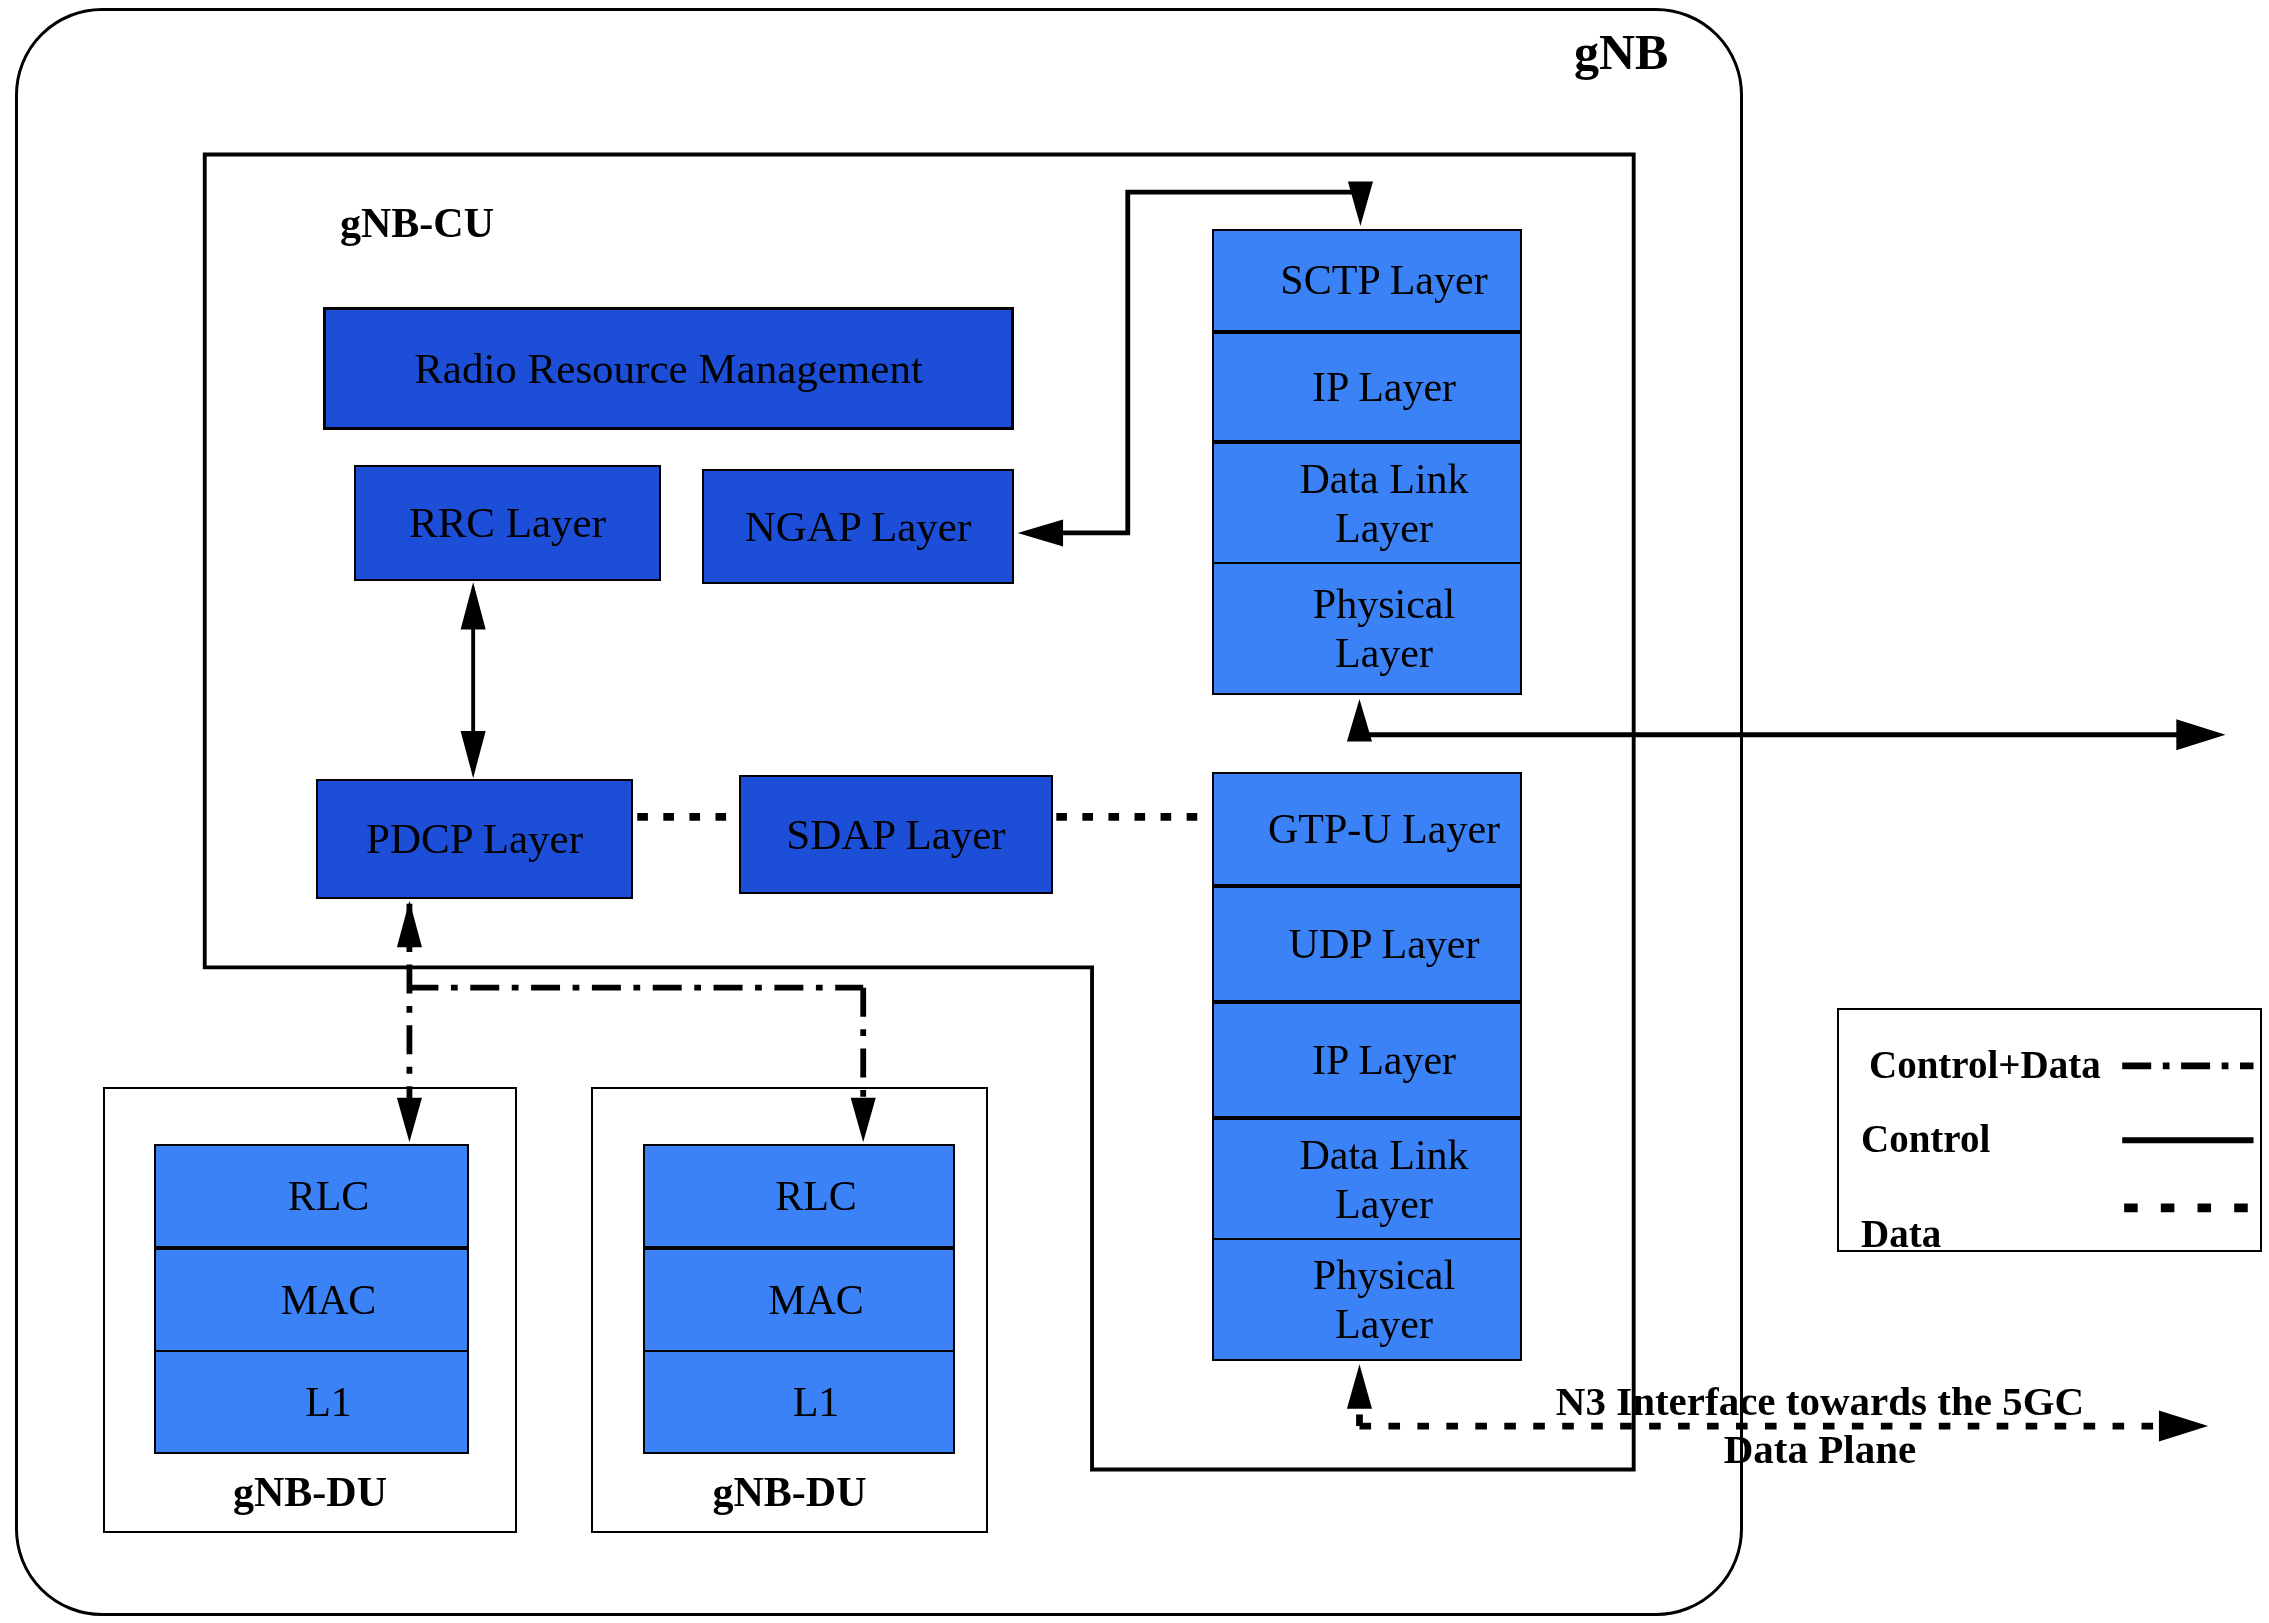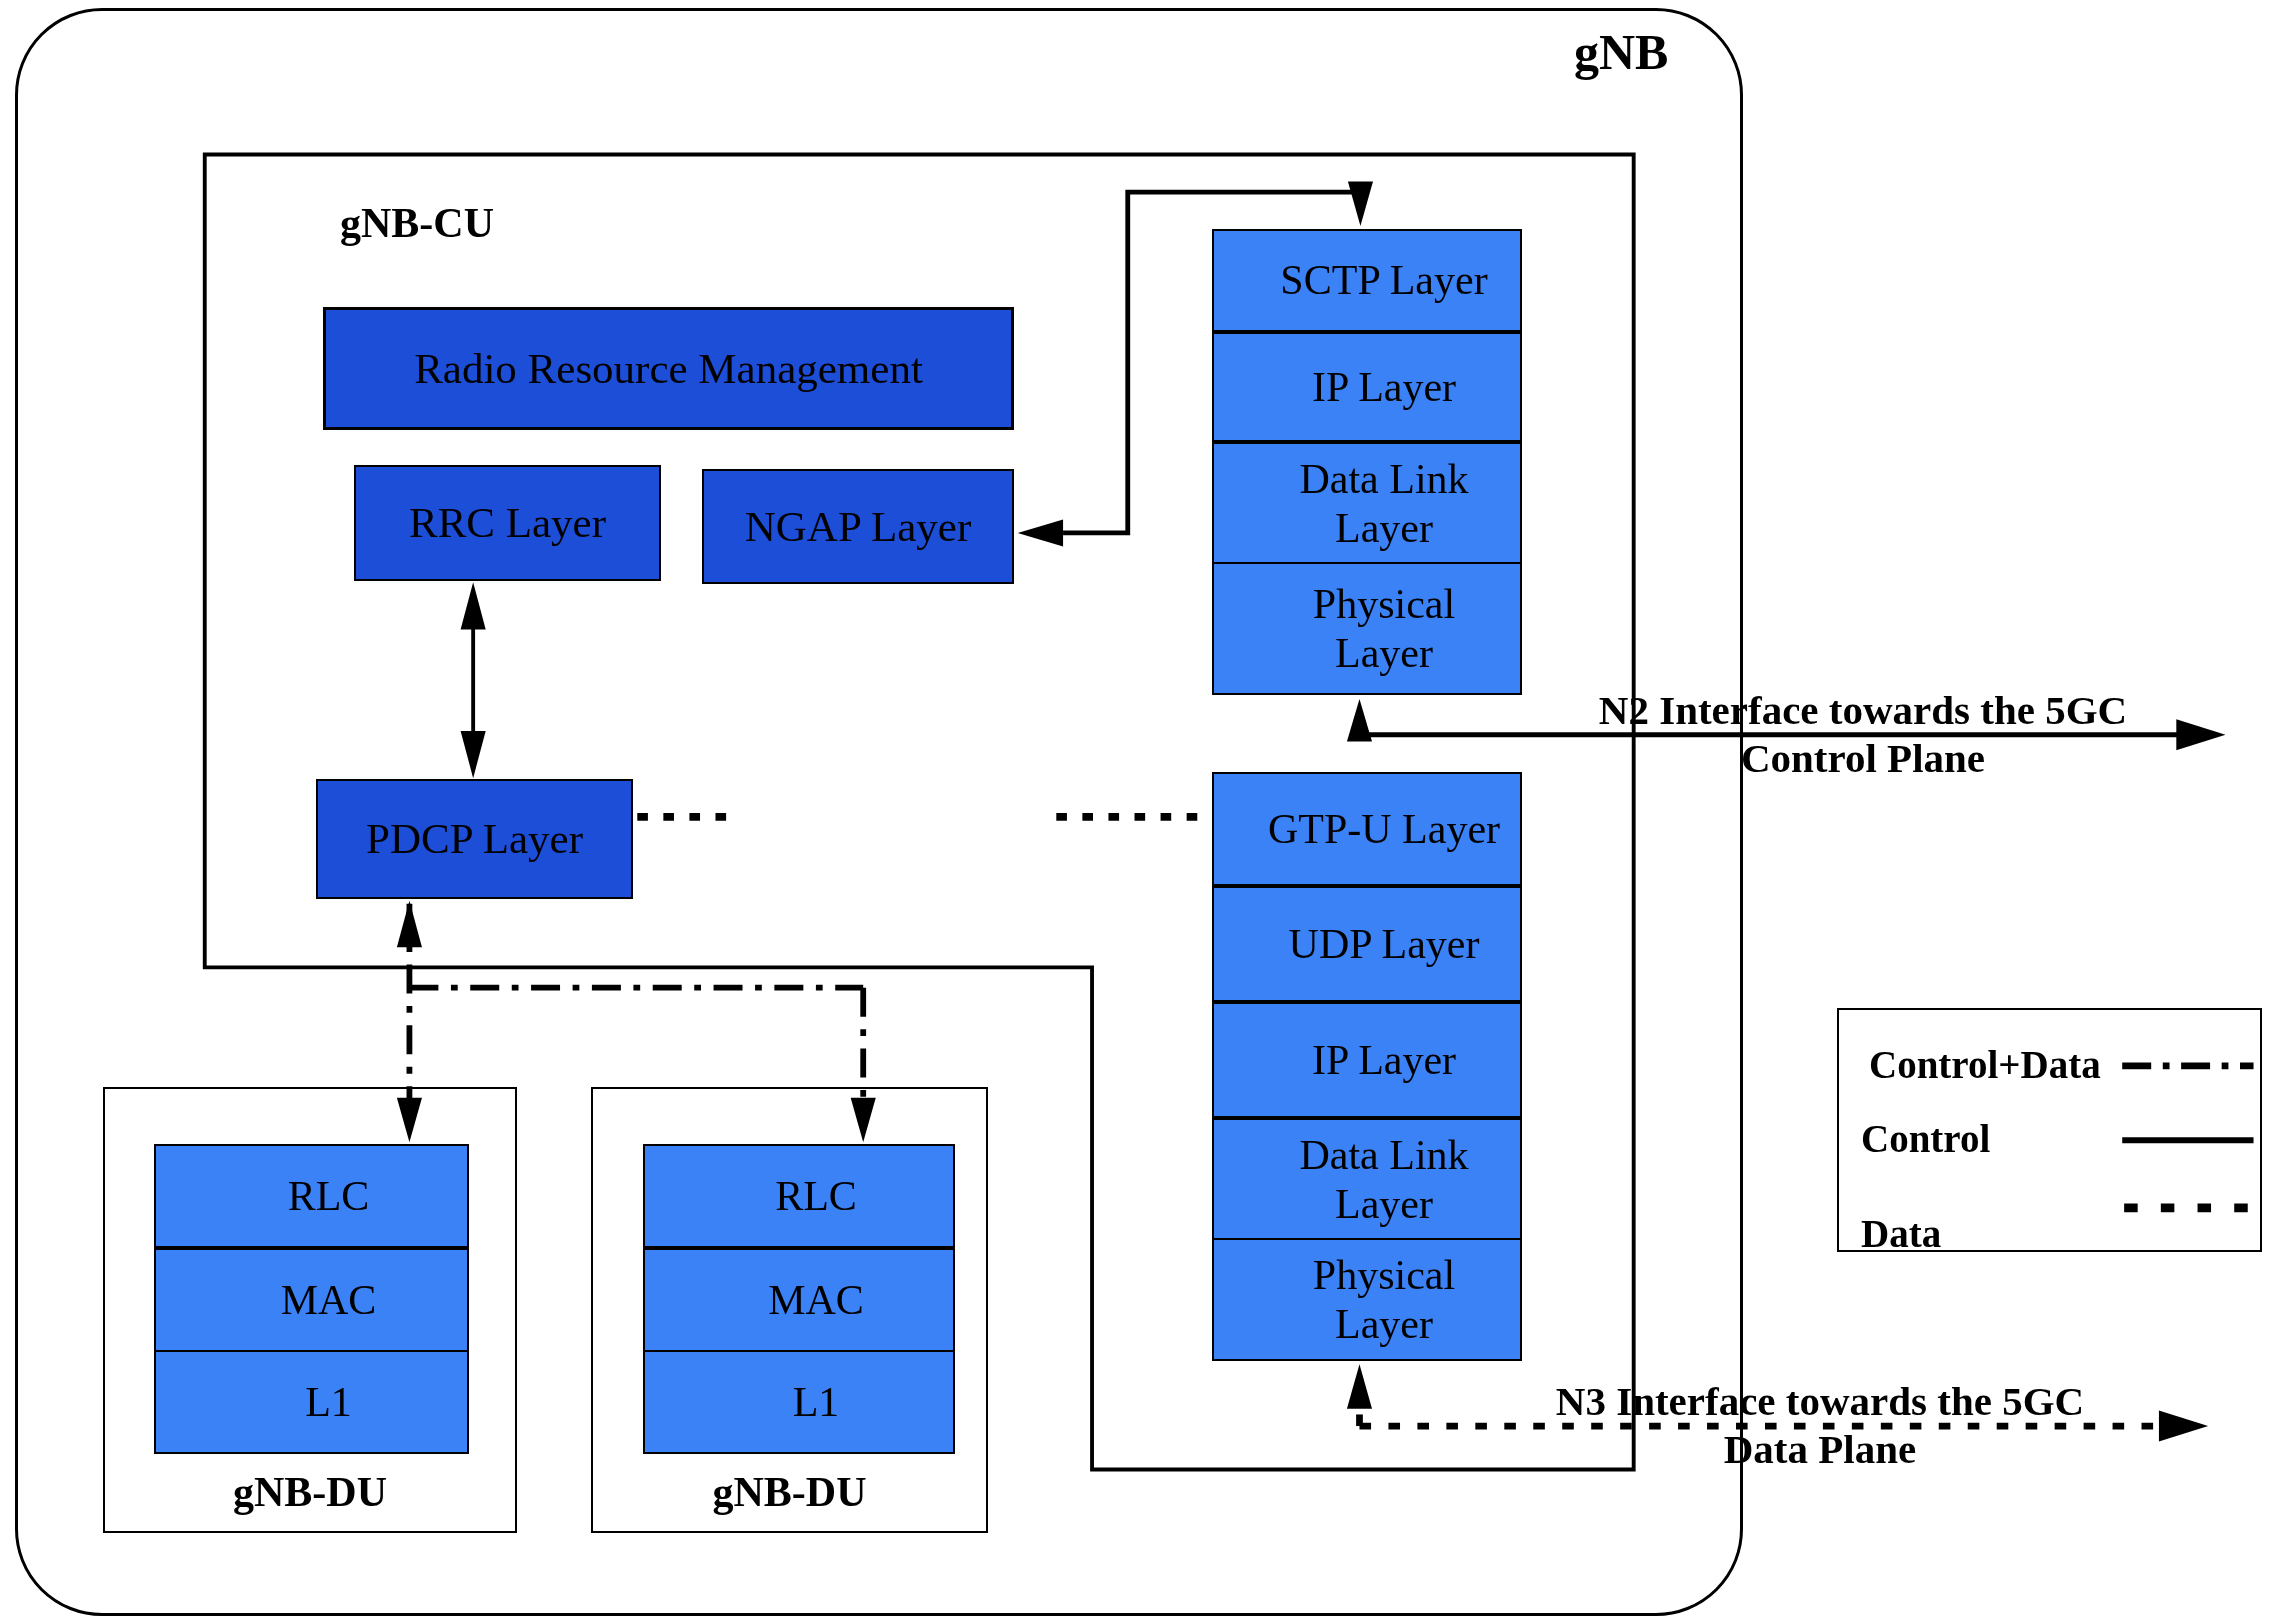--- a/index.html
+++ b/index.html
@@ -66,20 +66,23 @@
   </div>
 
   <div class="box" style="left:702px;top:469px;width:312px;height:115px;">
     <span>NGAP Layer</span>
   </div>
 
   <div class="box" style="left:316px;top:779px;width:317px;height:120px;">
     <span>PDCP Layer</span>
   </div>
 
+  <div class="box" style="left:739px;top:775px;width:314px;height:119px;">
+    <span>SDAP Layer</span>
+  </div>
 
   <div class="stack" style="left:1212px;top:229px;width:310px;">
     <div class="cell" style="height:103px;">SCTP Layer</div>
     <div class="cell" style="height:110px;">IP Layer</div>
     <div class="cell" style="height:123px;">Data Link
 Layer</div>
     <div class="cell thin-top" style="height:133px;">Physical
 Layer</div>
   </div>
 
@@ -102,24 +105,20 @@
   <div class="du-label" style="left:103px;top:1468px;width:414px;">gNB-DU</div>
 
   <div class="abs" style="left:591px;top:1087px;width:397px;height:446px;border:2.9px solid #000;"></div>
   <div class="stack" style="left:643px;top:1144px;width:312px;">
     <div class="cell" style="height:104px;">RLC</div>
     <div class="cell" style="height:105px;">MAC</div>
     <div class="cell thin-top" style="height:104px;">L1</div>
   </div>
   <div class="du-label" style="left:591px;top:1468px;width:397px;">gNB-DU</div>
 
-  <div class="iface" style="left:1506px;top:686px;">
-    <div>N2 Interface towards the 5GC</div>
-    <div>Control Plane</div>
-  </div>
 
   <div class="iface" style="left:1463px;top:1377px;">
     <div>N3 Interface towards the 5GC</div>
     <div>Data Plane</div>
   </div>
 
   <div class="legend">
     <div class="legend-row" style="top:32px;margin-left:8px;">Control+Data</div>
     <div class="legend-row" style="top:106px;">Control</div>
     <div class="legend-row" style="top:174px;margin-top:27px;">Data</div>

